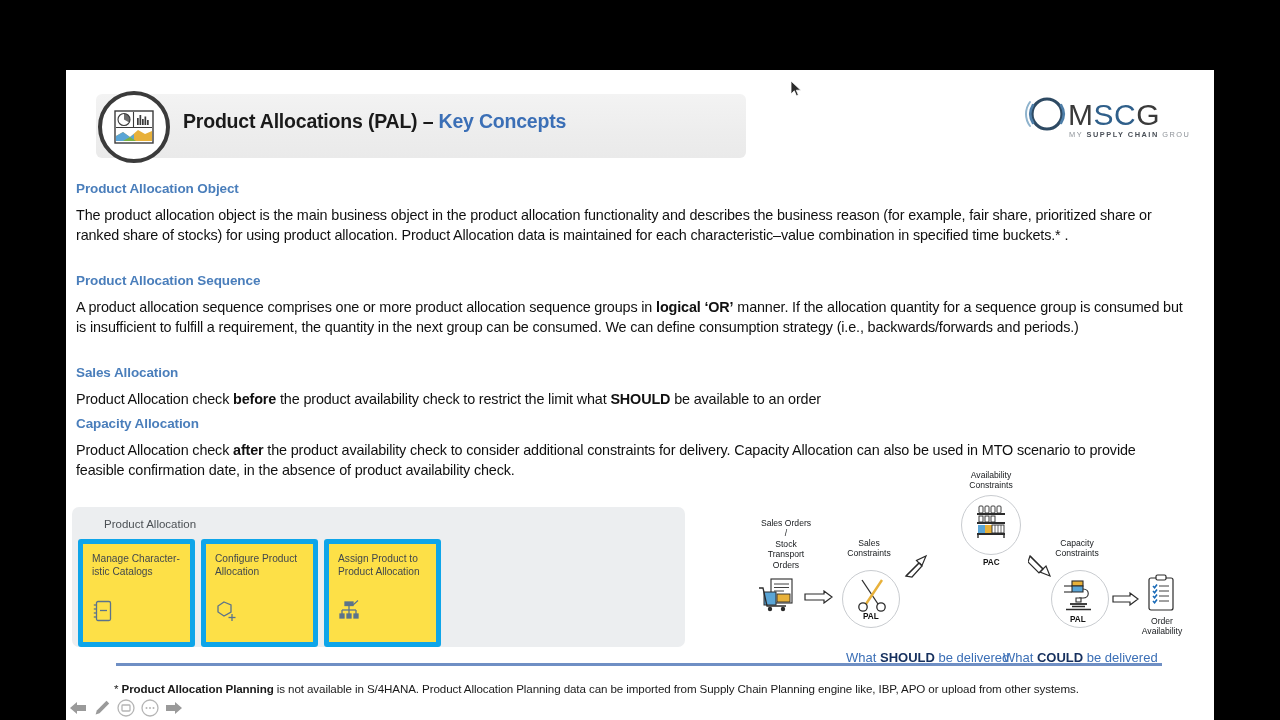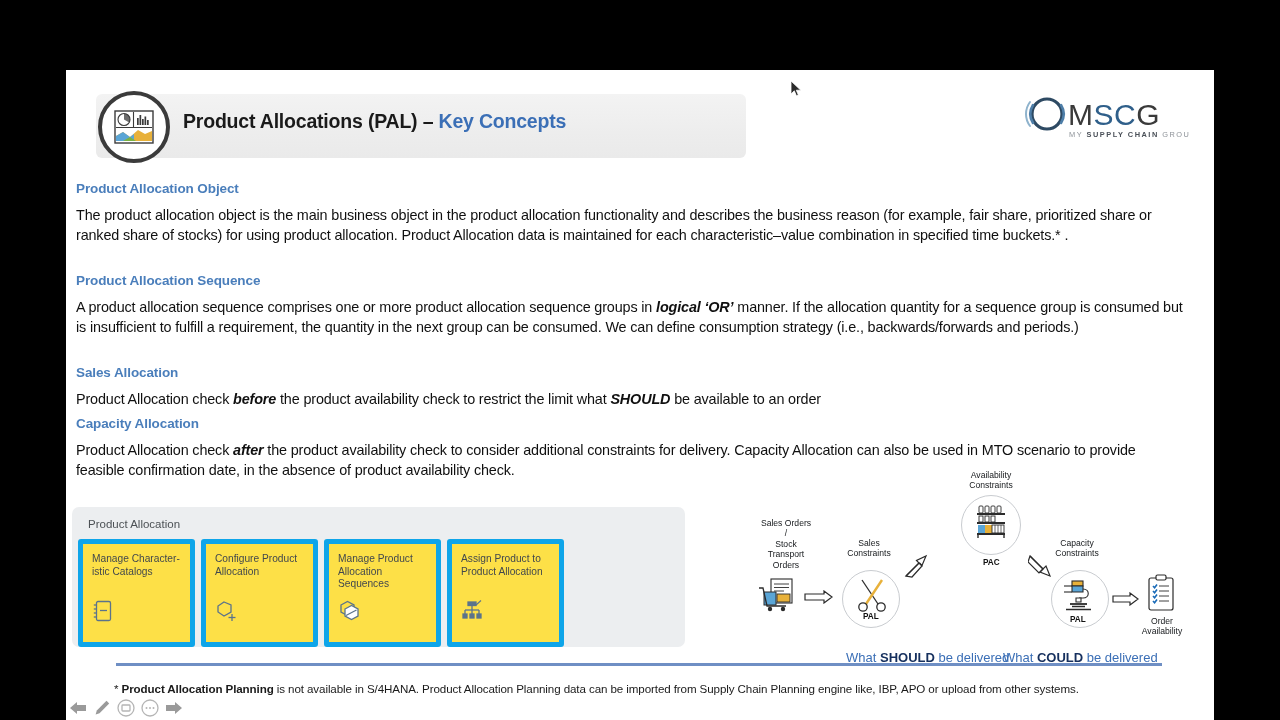--- a/index.html
+++ b/index.html
@@ -47,31 +47,31 @@
   .sec-head {
     position: absolute; left: 10px;
     font-size: 13.5px; font-weight: bold; color: #4a7ebb;
     letter-spacing: -0.1px; white-space: nowrap;
   }
   .para {
     position: absolute; left: 10px; width: 1110px;
     font-size: 14.4px; color: #101010; line-height: 19.5px;
     letter-spacing: -0.15px;
   }
-  .para b { font-weight: bold; font-style: italic; }
+  .para b { font-weight: bold; }
 
   
   .tilegroup {
     position: absolute; left: 6px; top: 437px;
     width: 613px; height: 140px;
     background: #eceef0;
     border-radius: 7px;
   }
   .tilegroup-title {
-    position: absolute; left: 16px; top: 11px;
+    position: absolute; left: 32px; top: 11px;
     font-size: 11.5px; color: #4c5155;
   }
   .tile-row { position: absolute; left: 6px; top: 32px; display: flex; gap: 6px; }
   .tile {
     width: 117px; height: 108px;
     background: #fde047;
     border: 5px solid #0ea5e9;
     border-radius: 3px;
     position: relative;
     padding: 9px 9px 0 9px;
@@ -195,30 +195,20 @@
           <div class="tile-icon">
             <svg width="22" height="22" viewBox="0 0 22 22" fill="none" stroke="#5b738b" stroke-width="1.3">
               <path d="M8 2 L15 5 L15 12 L8 16 L2 12 L2 6 Z"></path>
               <line x1="16" y1="14" x2="16" y2="21"></line>
                 <line x1="12.5" y1="17.5" x2="19.5" y2="17.5"></line>
             </svg>
           </div>
         </div>
 
 
-        <div class="tile">
-          <div class="tile-label">Manage Product Allocation Sequences</div>
-          <div class="tile-icon">
-            <svg width="22" height="22" viewBox="0 0 22 22" fill="none" stroke="#5b738b" stroke-width="1.3">
-              <path d="M2 5 L8.5 1.5 L15 5 L15 12 L8.5 15.5 L2 12 Z"></path>
-              <path d="M6 9 L12.5 5.5 L19 9 L19 16 L12.5 19.5 L6 16 Z" fill="#fff"></path>
-              <path d="M7 15.5 L17.5 10"></path>
-            </svg>
-          </div>
-        </div>
 
         <div class="tile">
           <div class="tile-label">Assign Product to Product Allocation</div>
           <div class="tile-icon">
             <svg width="22" height="22" viewBox="0 0 22 22" fill="none" stroke="#5b738b" stroke-width="1.3">
               <rect x="6" y="2" width="8" height="3.5" fill="#5b738b"></rect>
               <line x1="10" y1="5.5" x2="10" y2="10"></line>
               <line x1="3" y1="10" x2="17" y2="10"></line>
               <line x1="3" y1="10" x2="3" y2="14"></line>
                 <line x1="10" y1="10" x2="10" y2="14"></line>

